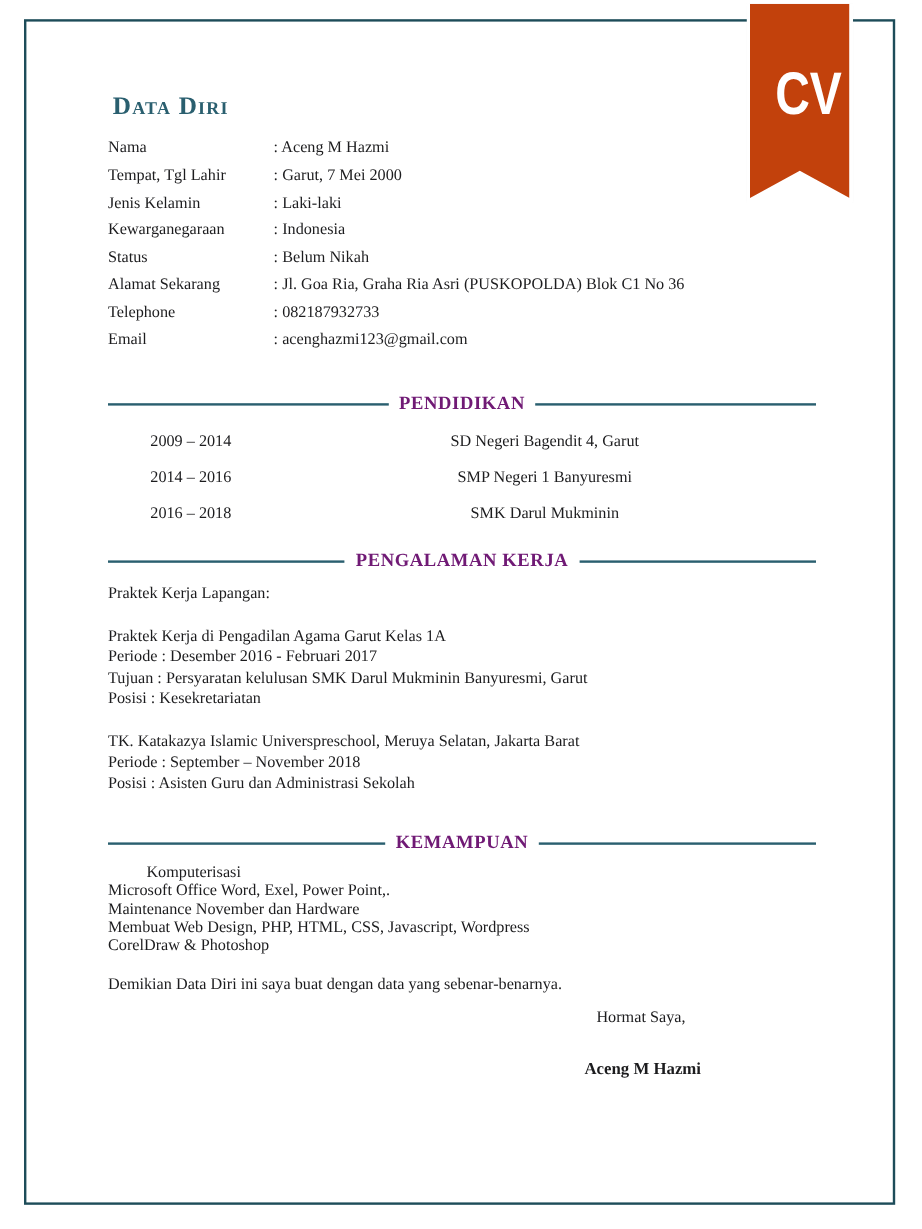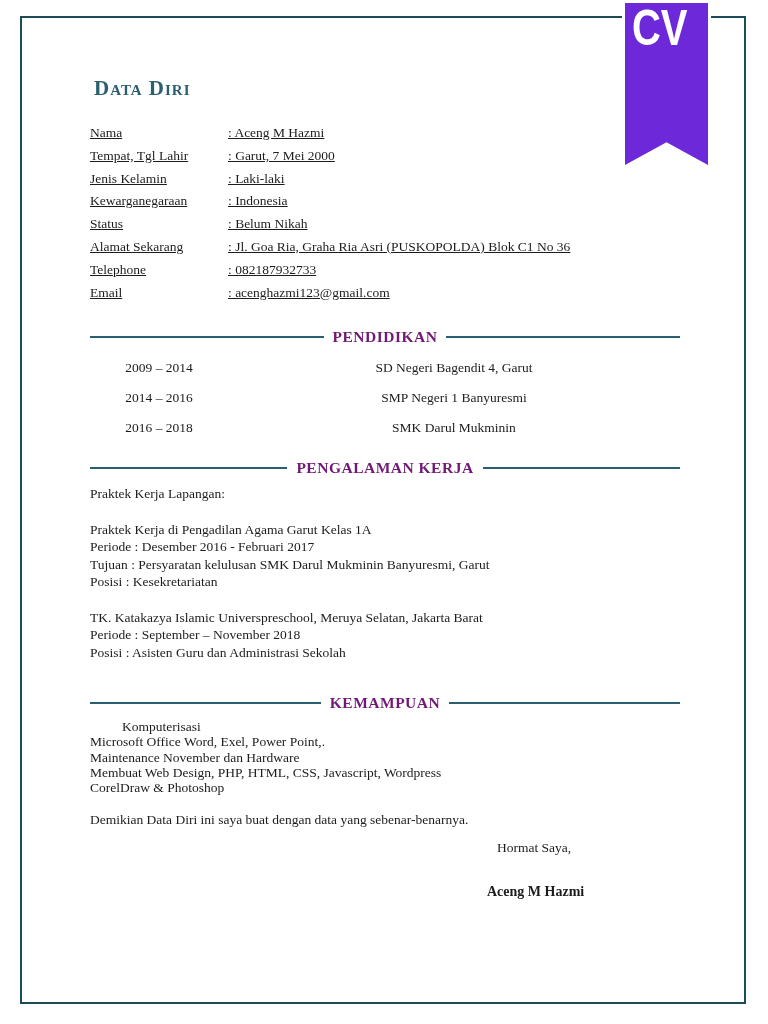--- a/index.html
+++ b/index.html
@@ -18,40 +18,40 @@
   }
   
   .ribbon{
     position:absolute;left:622px;top:3px;width:89px;height:166px;
     background:#ffffff;
     clip-path:polygon(0 0,100% 0,100% 100%,50% 86%,0 100%);
     filter:drop-shadow(3px 3px 4px rgba(0,0,0,0.30));
   }
   .ribbon-inner{
     position:absolute;left:3px;right:3px;top:0;bottom:4px;
-    background:#6d28d9;
+    background:#c2410c;
     clip-path:polygon(0 0,100% 0,100% 100%,50% 86%,0 100%);
-    display:flex;justify-content:flex-start;align-items:flex-start;
-    box-sizing:border-box;
+    display:flex;justify-content:flex-end;align-items:flex-start;
+    padding-top:50px;box-sizing:border-box;
   }
   .ribbon-text{
     font-family:"Liberation Sans", sans-serif;
     font-weight:bold;font-size:50px;line-height:1;
     color:#ffffff;transform:scaleX(0.8);
   }
   
   .content{position:absolute;left:90px;top:0;width:590px;height:1024px;}
   .title{
     position:absolute;top:72px;left:0;width:100%;margin:4px;
     text-align:left;
     font-size:21px;font-weight:bold;letter-spacing:1px;
     font-variant:small-caps;color:#2a5f6f;
   }
   .kv-list{position:absolute;left:0;width:100%;font-size:13.5px;}
-  .personal{top:122px;line-height:22.8px;text-decoration:underline;}
+  .personal{top:112px;line-height:22.8px;}
   .education{top:353px;line-height:30px;text-align:center;}
   .kv-row{display:grid;grid-template-columns:138px 1fr;white-space:nowrap;}
   
   .sec-head{
     position:absolute;left:0;width:100%;height:22px;
     display:flex;align-items:center;gap:9px;
   }
   .sec-head .rule{flex:1;border-top:2px solid #2a5f6f;height:0;}
   .sec-head .sec-title{
     font-size:15.5px;font-weight:bold;color:#701a75;letter-spacing:0.5px;

